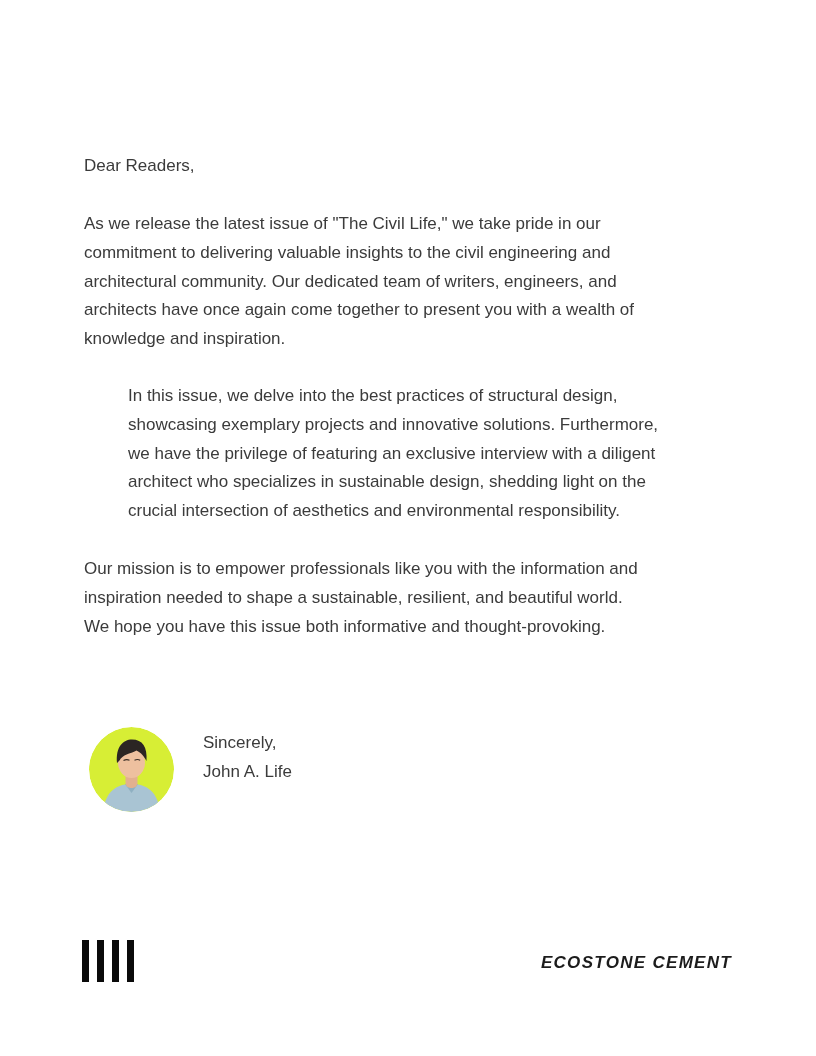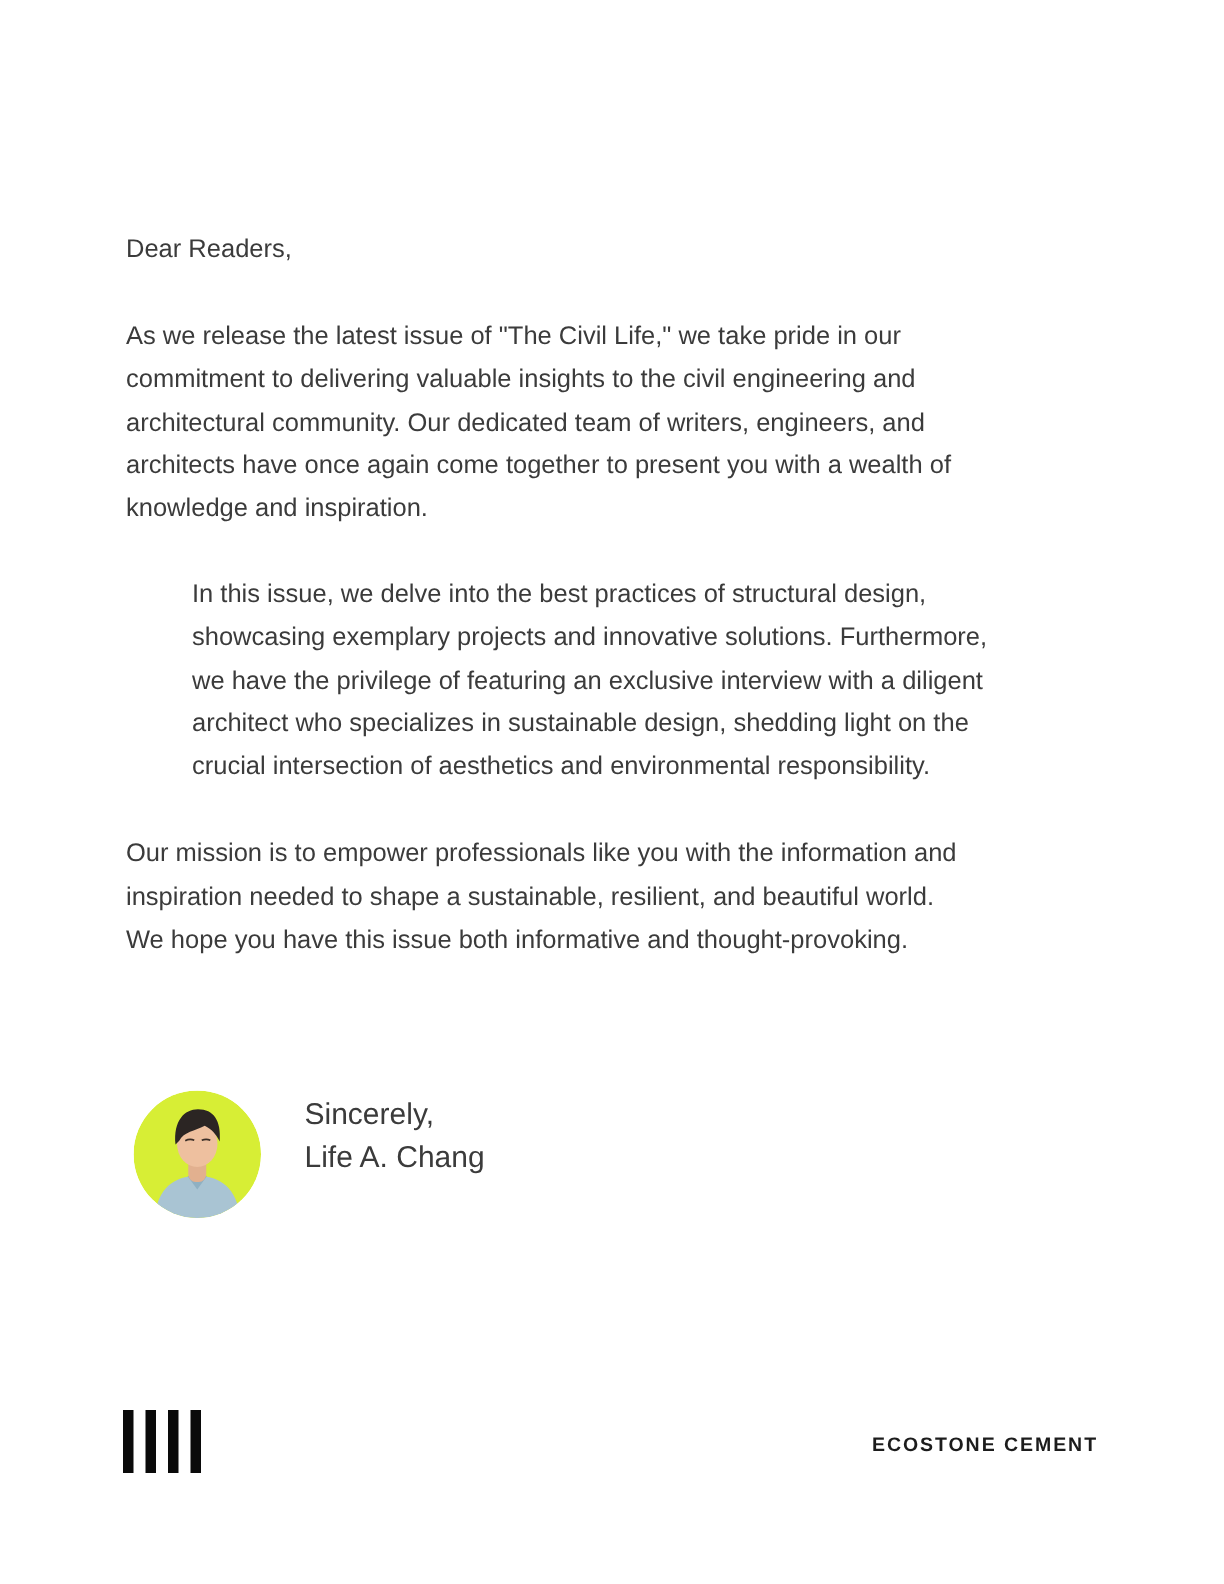--- a/index.html
+++ b/index.html
@@ -41,21 +41,21 @@
     width: 85px;
     height: 85px;
     border-radius: 50%;
     overflow: hidden;
     flex: 0 0 auto;
   }
   .avatar svg { display: block; width: 85px; height: 85px; }
   .signature-text {
     margin-left: 29px;
     margin-top: 2px;
-    font-size: 20px;
+    font-size: 17px;
     line-height: 28.8px;
     color: #3b3b3b;
   }
 
   .footer-logo {
     position: absolute;
     left: 82px;
     top: 940px;
     display: flex;
   }
@@ -64,25 +64,26 @@
     height: 42px;
     background: #0a0a0a;
     margin-right: 8px;
   }
   .footer-logo .bar:last-child { margin-right: 0; }
 
   .footer-brand {
     position: absolute;
     right: 84px;
     top: 952px;
-    font-size: 13px;
+    font-size: 17px;
     font-weight: 600;
     letter-spacing: 1.3px;
     color: #1c1c1c;
     line-height: 22px;
+    font-style: italic;
   }
 </style>
 </head>
 <body>
 
 <div class="page">
 
   <div class="body-text greeting">Dear Readers,</div>
 
   <div class="body-text para-1">As we release the latest issue of "The Civil Life," we take pride in our
@@ -123,21 +124,21 @@
           <path d="M 28 36 C 26.5 20 34 12.5 43 12.5 C 53.5 12.5 58.5 20 57.5 34
                    C 54.5 28.5 52.5 26 47.5 23.5 C 41 27 33.5 27.5 30.5 33.5 Z" fill="#2b2523"></path>
 
           <path d="M 34.5 33.5 q 3 -1.6 6 -0.3" stroke="#3a2d26" stroke-width="1.1" fill="none"></path>
           <path d="M 45.5 33.2 q 3 -1.3 5.7 0" stroke="#3a2d26" stroke-width="1.1" fill="none"></path>
         </g>
       </svg>
     </div>
     <div class="signature-text">
       <div>Sincerely,</div>
-      <div>Life A. Chang</div>
+      <div>John A. Life</div>
     </div>
   </div>
 
   <div class="footer-logo">
     <div class="bar"></div>
     <div class="bar"></div>
     <div class="bar"></div>
     <div class="bar"></div>
   </div>
 

